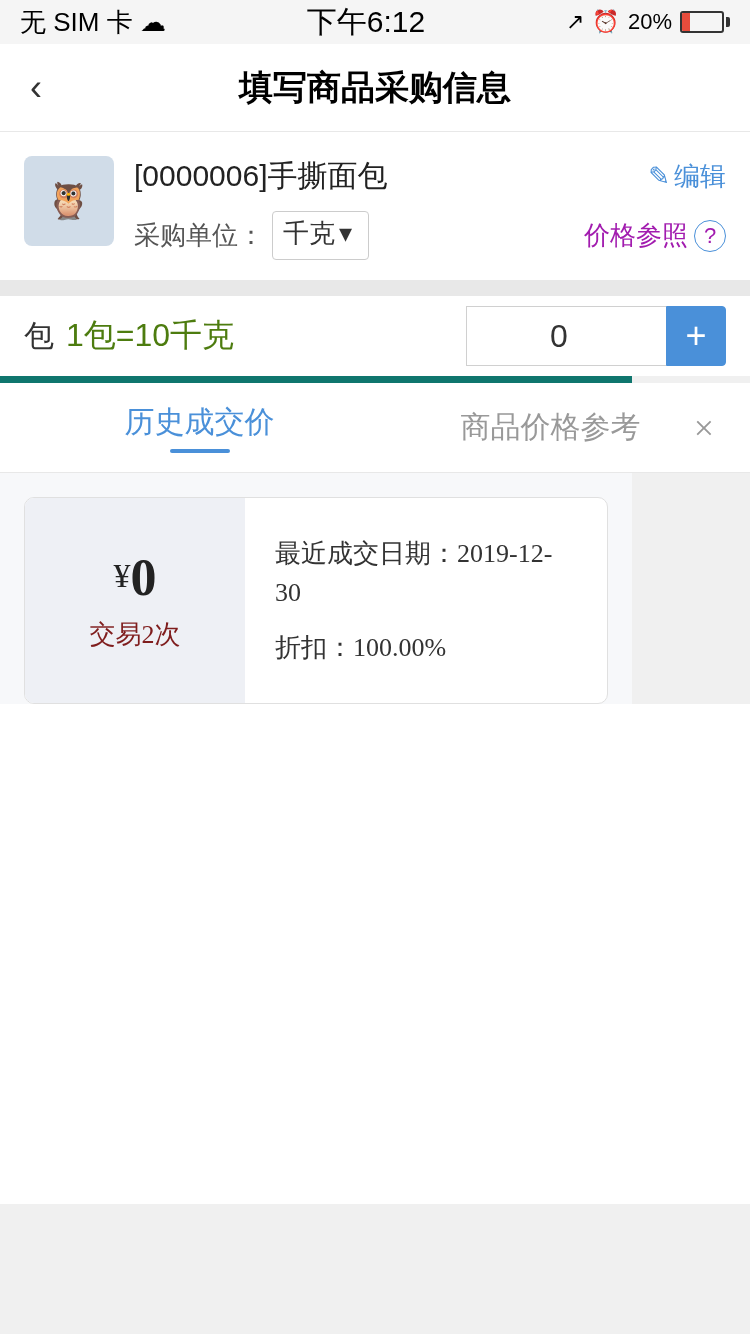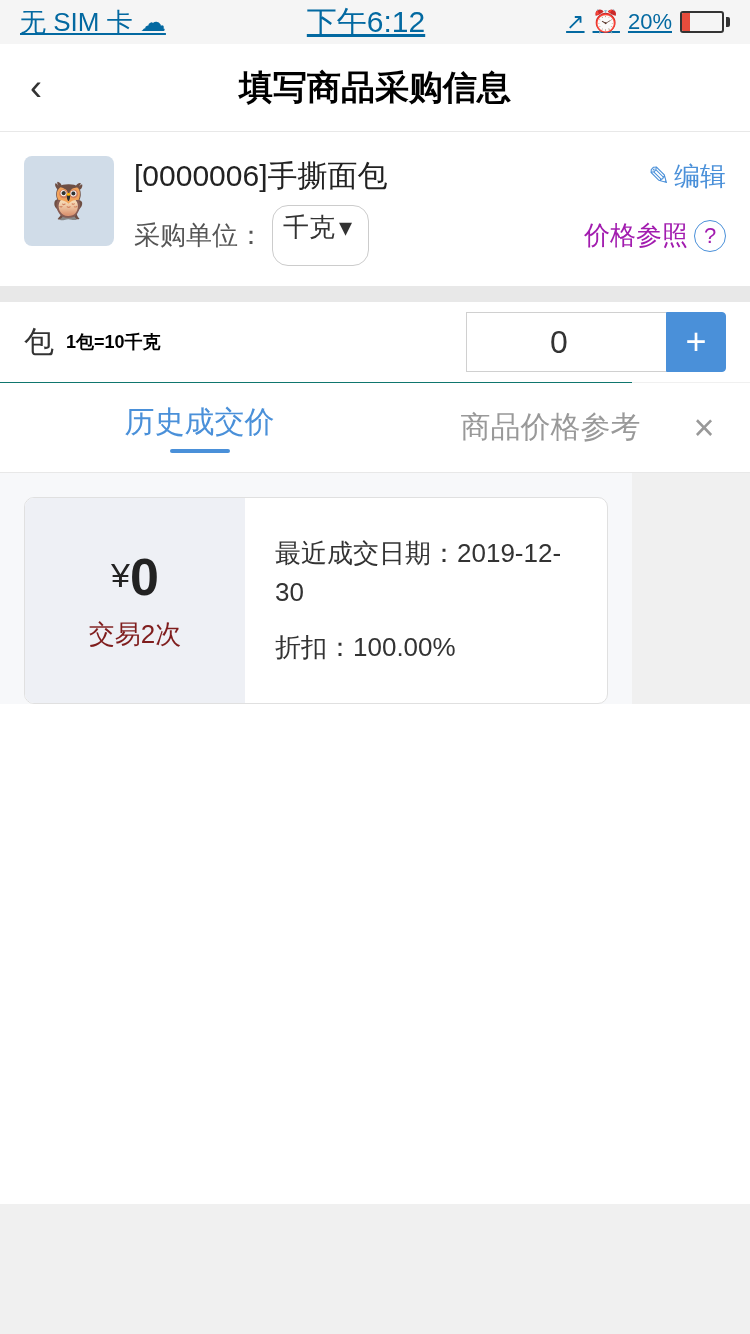--- a/index.html
+++ b/index.html
@@ -16,22 +16,21 @@
     .status-bar {
       width: 750px;
       height: 44px;
       background: #f5f5f5;
       display: flex;
       align-items: center;
       justify-content: space-between;
       padding: 0 20px;
       font-size: 26px;
       font-weight: 500;
-      color: #0369a1;
-      text-decoration: underline;
+      color: #000000;
     }
     .status-left { display: flex; align-items: center; gap: 8px; }
     .status-center { font-size: 30px; font-weight: 400; }
     .status-right { display: flex; align-items: center; gap: 8px; font-size: 22px; }
     .battery-icon {
       display: inline-flex; align-items: center;
     }
     .battery-body {
       width: 44px; height: 22px;
       border: 2px solid #333;
@@ -104,21 +103,21 @@
     }
     .product-thumb-icon {
       font-size: 36px;
       color: #7a9ab5;
       line-height: 1;
     }
     .product-info {
       flex: 1;
       display: flex;
       flex-direction: column;
-      gap: 8px;
+      gap: 14px;
     }
     .product-title-row {
       display: flex;
       justify-content: space-between;
       align-items: center;
     }
     .product-name {
       font-size: 30px;
       font-weight: 500;
       color: #222;
@@ -134,22 +133,22 @@
       justify-content: space-between;
       align-items: center;
     }
     .product-unit-label {
       font-size: 26px;
       color: #555;
       display: flex; align-items: center; gap: 8px;
     }
     .unit-select {
       border: 1px solid #ccc;
-      border-radius: 16px;
-      padding: 4px 16px 20px 10px;
+      border-radius: 4px;
+      padding: 4px 16px 8px 10px;
       font-size: 26px;
       color: #333;
       background: #fff;
       cursor: pointer;
       display: inline-flex;
       align-items: center;
       gap: 4px;
     }
     .price-ref {
       font-size: 26px;
@@ -181,23 +180,22 @@
       display: flex;
       align-items: center;
       gap: 12px;
     }
     .qty-unit {
       font-size: 30px;
       color: #333;
       font-weight: 500;
     }
     .qty-hint {
-      font-size: 18px;
-      color: #000000;
-      font-weight: bold;
+      font-size: 32px;
+      color: #4d7c0f;
     }
     .qty-input-block {
       display: flex;
       align-items: center;
       margin-left: auto;
       gap: 0;
     }
     .qty-input {
       width: 200px;
       height: 60px;
@@ -220,21 +218,22 @@
       align-items: center;
       justify-content: center;
       cursor: pointer;
       border-radius: 0 4px 4px 0;
     }
 
     
     .panel {
       width: 632px;
       background: #f7f8fa;
-      border-top: 1px solid #0f766e;
+      border-top: 7px solid #0f766e;
+      font-family: Liberation Serif, serif;
     }
     .panel-tabs {
       width: 750px;
       background: #fff;
       display: flex;
       align-items: center;
       height: 90px;
       border-bottom: 1px solid #e8e8e8;
       padding: 0 24px;
       position: relative;

